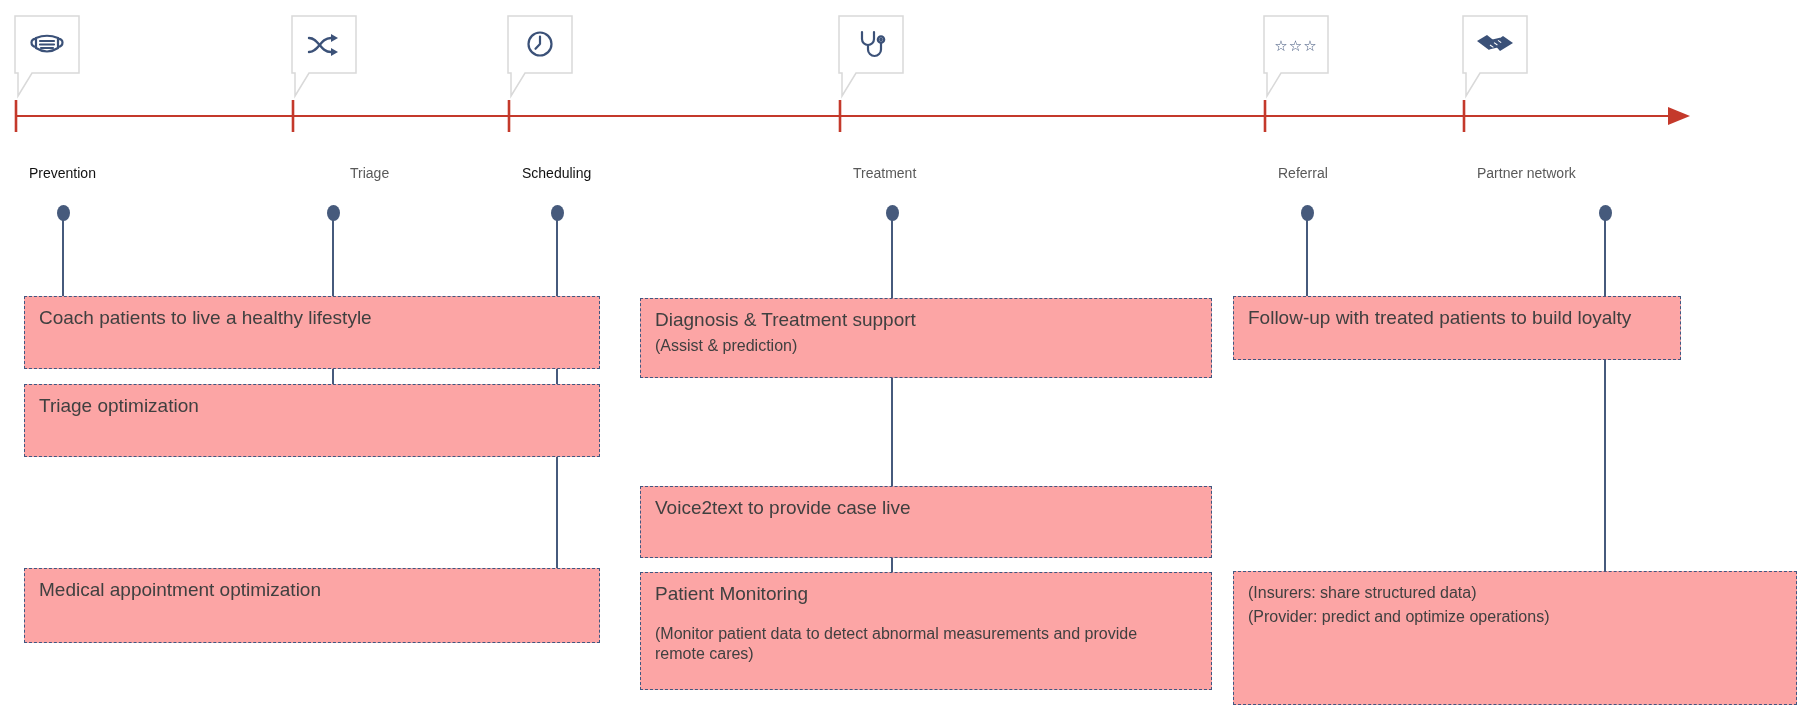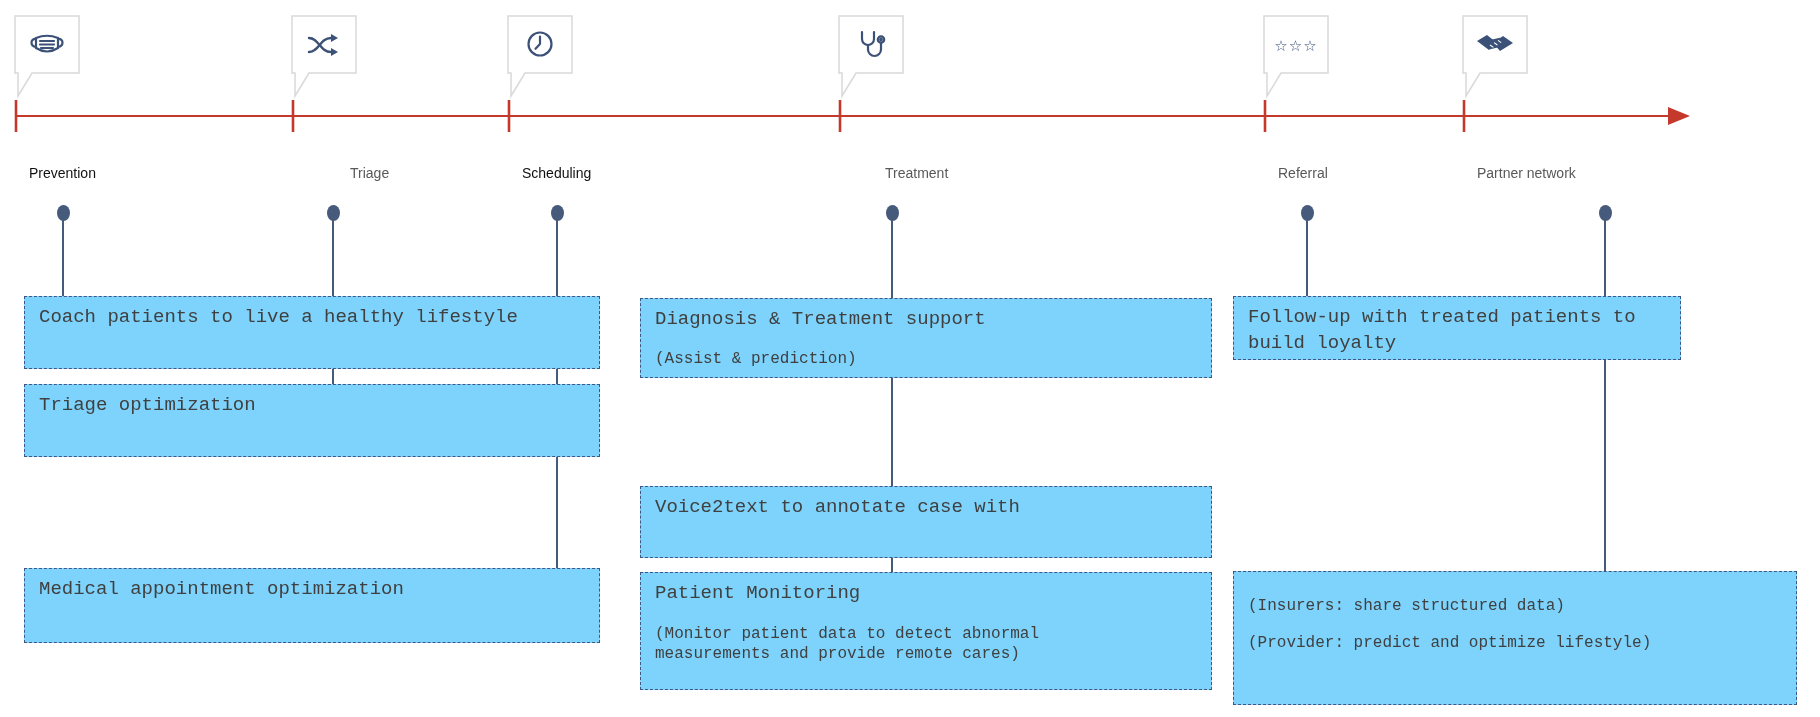--- a/index.html
+++ b/index.html
@@ -24,26 +24,26 @@
     position:absolute;top:160px;z-index:1;font-size:14px;line-height:26px;
     white-space:nowrap;color:var(--label-gray);
   }
   .stage-label.dark{color:var(--label-dark);}
   .dot{
     position:absolute;top:205px;width:13px;height:16px;border-radius:50%;
     background:var(--connector-blue);z-index:1;
   }
   .vline{position:absolute;width:2px;background:var(--connector-blue);z-index:1;}
   .feature-box{
-    position:absolute;background:#7dd3fc;border:1.6px dashed var(--box-border);
-    z-index:2;box-sizing:border-box;padding:8px 14px;color:var(--box-text);font-family:Liberation Mono, monospace;
+    position:absolute;background:#fca5a5;border:1.6px dashed var(--box-border);
+    z-index:2;box-sizing:border-box;padding:8px 14px;color:var(--box-text);
   }
   .box-title{font-size:19px;line-height:1.35;}
   .box-sub{font-size:16px;line-height:1.3;margin-top:17px;}
-  .box-sub.tight{margin-top:16px;}
+  .box-sub.tight{margin-top:3px;}
   .icon-svg{display:block;}
 </style>
 </head>
 <body>
 
 <div class="canvas">
 
   <svg class="timeline-svg" width="1820" height="145" viewBox="0 0 1820 145">
     <g stroke="var(--timeline-red)" fill="none">
       <line x1="16" y1="116" x2="1668" y2="116" stroke-width="2.2"></line>
@@ -122,21 +122,21 @@
           <rect x="11" y="7" width="16" height="9" rx="3" transform="rotate(-14 19 11.5)"></rect>
         </g>
         <path d="M14,13 l3.4,2.4 M18,10.6 l3.4,2.4 M22,8.4 l3.2,2.2" stroke="#fff" stroke-width="1.1" fill="none"></path>
       </g>
     </svg>
   </div>
 
   <div class="stage-label dark" style="left:29px;">Prevention</div>
   <div class="stage-label" style="left:306px;margin-left:44px;">Triage</div>
   <div class="stage-label dark" style="left:522px;">Scheduling</div>
-  <div class="stage-label" style="left:853px;margin-left:32px;">Treatment</div>
+  <div class="stage-label" style="left:853px;">Treatment</div>
   <div class="stage-label" style="left:1278px;">Referral</div>
   <div class="stage-label" style="left:1477px;">Partner network</div>
 
   <div class="dot" style="left:56.5px;"></div>
   <div class="dot" style="left:326.5px;"></div>
   <div class="dot" style="left:550.5px;"></div>
   <div class="dot" style="left:885.5px;"></div>
   <div class="dot" style="left:1300.5px;"></div>
   <div class="dot" style="left:1599px;"></div>
 
@@ -155,28 +155,28 @@
   </div>
   <div class="feature-box" style="left:24px;top:568px;width:576px;height:75px;">
     <div class="box-title">Medical appointment optimization</div>
   </div>
 
   <div class="feature-box" style="left:640px;top:298px;width:572px;height:80px;">
     <div class="box-title">Diagnosis &amp; Treatment support</div>
     <div class="box-sub tight">(Assist &amp; prediction)</div>
   </div>
   <div class="feature-box" style="left:640px;top:486px;width:572px;height:72px;">
-    <div class="box-title">Voice2text to annotate case with</div>
+    <div class="box-title">Voice2text to provide case live</div>
   </div>
   <div class="feature-box" style="left:640px;top:572px;width:572px;height:118px;">
     <div class="box-title">Patient Monitoring</div>
     <div class="box-sub" style="max-width:490px;">(Monitor patient data to detect abnormal measurements and provide remote cares)</div>
   </div>
 
   <div class="feature-box" style="left:1233px;top:296px;width:448px;height:64px;">
     <div class="box-title">Follow-up with treated patients to build loyalty</div>
   </div>
   <div class="feature-box" style="left:1233px;top:571px;width:564px;height:134px;">
     <div class="box-sub tight">(Insurers: share structured data)</div>
-    <div class="box-sub tight">(Provider: predict and optimize lifestyle)</div>
+    <div class="box-sub tight">(Provider: predict and optimize operations)</div>
   </div>
 
 </div>
 
 </body></html>

